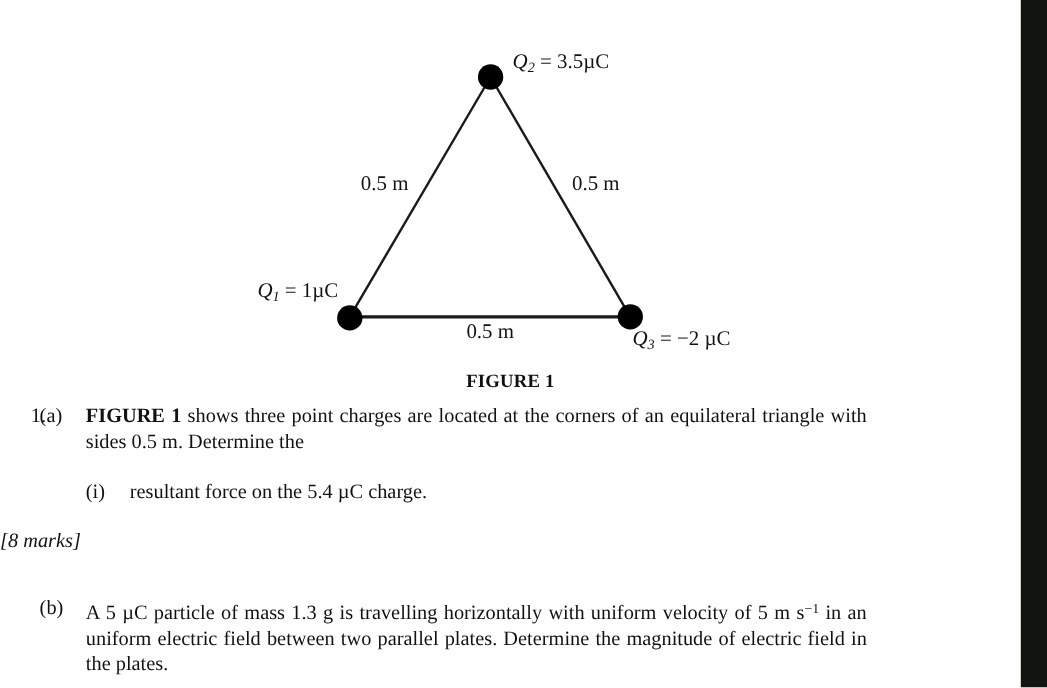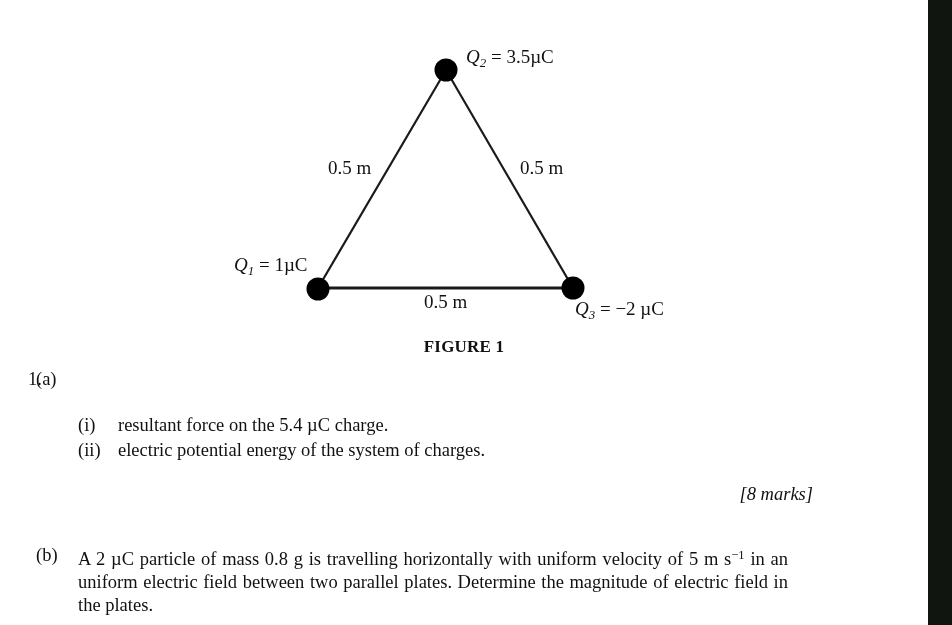--- a/index.html
+++ b/index.html
@@ -120,21 +120,21 @@
   }
   .sub-rom {
     width: 40px;
     flex: 0 0 40px;
   }
   .sub-txt {
     flex: 1 1 auto;
   }
 
   .marks {
-    text-align: right;
+    text-align: left;
     font-style: italic;
     padding-right: 115px;
     font-size: 18.5px;
   }
   .marks-8 { margin-top: 20px; }
 
   .part-b { margin-top: 38px; }
   .part-b .q-num { width: 36px; flex: 0 0 36px; }
 
   sup.exp {
@@ -180,39 +180,36 @@
     <div class="fig-label lbl-side-bottom">0.5 m</div>
   </div>
 
   <div class="figure-caption">FIGURE 1</div>
 
   <div class="body-text">
 
     <div class="q-row">
       <div class="q-num">1.</div>
       <div class="q-alpha">(a)</div>
+      <div class="q-text"><b>FIGURE 1</b><span> shows three point charges are located at the corners of an equilateral triangle with sides 0.5 m. Determine the</span></div>
     </div>
 
     <div class="sub-list">
       <div class="sub-row">
         <div class="sub-rom">(i)</div>
         <div class="sub-txt">resultant force on the 5.4 µC charge.</div>
       </div>
-      <div class="sub-row">
-        <div class="sub-rom">(ii)</div>
-        <div class="sub-txt">electric potential energy of the system of charges.</div>
-      </div>
     </div>
 
     <div class="marks marks-8">[8 marks]</div>
 
     <div class="q-row part-b">
       <div class="q-num"></div>
       <div class="q-alpha">(b)</div>
-      <div class="q-text"><span>A 2 µC particle of mass 0.8 g is travelling horizontally with uniform velocity of</span>
+      <div class="q-text"><span>A 5 µC particle of mass 1.3 g is travelling horizontally with uniform velocity of</span>
         <span class="nobr"><span>5 m s</span><sup class="exp">−1</sup></span><span> in an uniform electric field between two parallel plates. Determine the</span>
         <span>magnitude of electric field in the plates.</span></div>
     </div>
 
   </div>
 
   <div class="bottom-sliver"></div>
 </div>
 
 <div class="right-gutter"></div>

